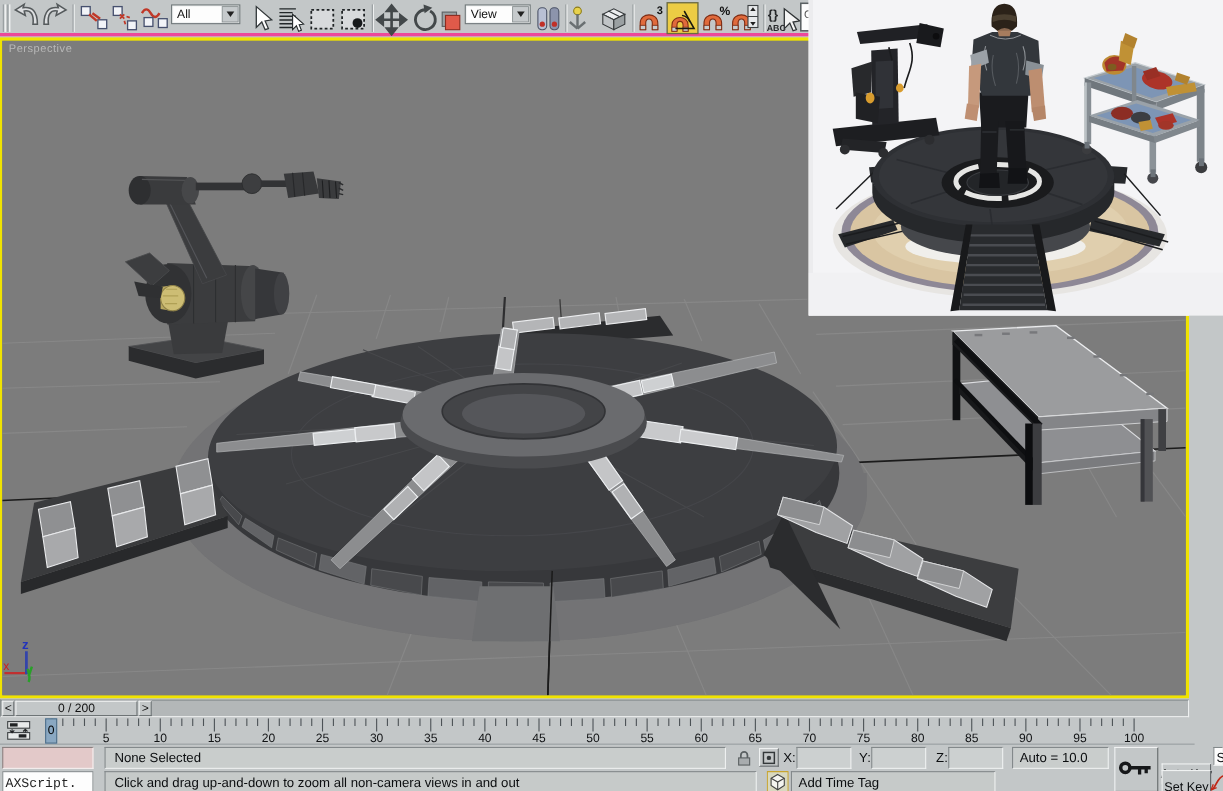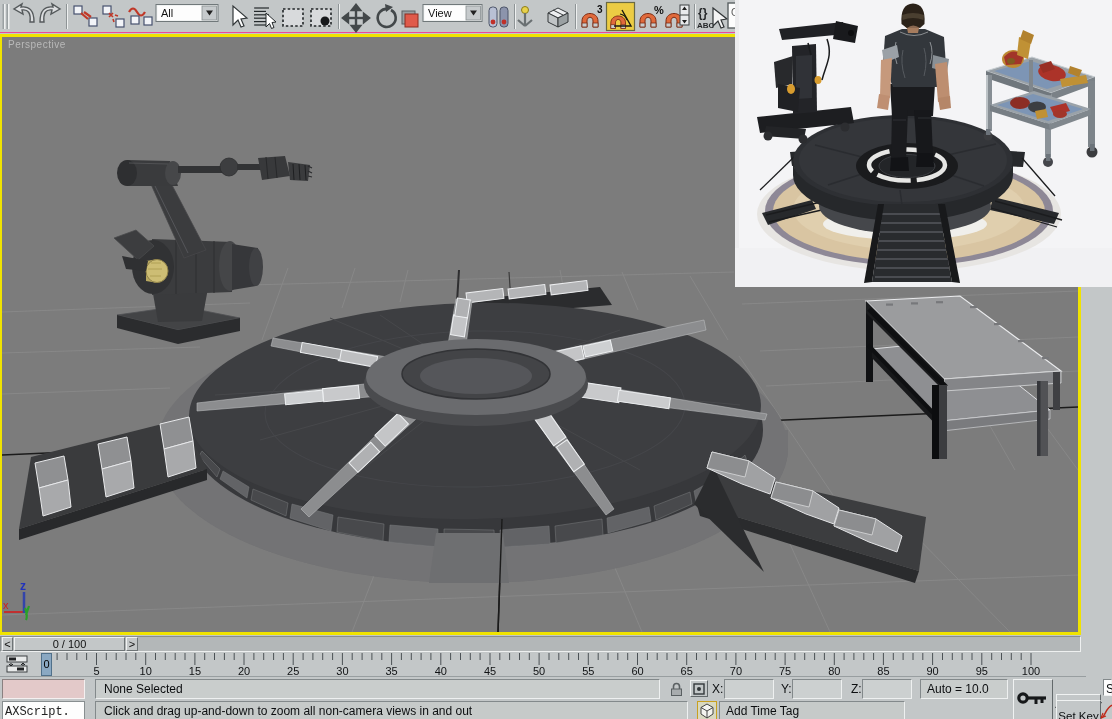--- a/index.html
+++ b/index.html
@@ -1,17 +1,17 @@
 <!DOCTYPE html>
 <html><head><meta charset="utf-8"><title>max</title><style>
 *{margin:0;padding:0;box-sizing:border-box}
 html,body{width:1112px;height:719px;overflow:hidden;background:#c3c7c8;
   font-family:"Liberation Sans",sans-serif}
 #page{position:relative;width:1112px;height:719px}
-#toolbar{position:absolute;left:0;top:0;width:1112px;height:33px;background:#c3c7c8;border-bottom:1px solid #ec4899}
+#toolbar{position:absolute;left:0;top:0;width:1112px;height:33px;background:#c3c7c8;border-bottom:3px solid #ec4899}
 #vpframe{position:absolute;left:0;top:34px;width:1081px;height:601px;background:#f0e300}
 #vp{position:absolute;left:2px;top:3px;width:1076px;height:595px;background:#7c7c7c;overflow:hidden}
 #vplabel{position:absolute;left:6px;top:2px;color:#b9b9b9;font-size:10px;letter-spacing:0.5px;z-index:5}
 #photo{position:absolute;left:735px;top:0;width:377px;height:287px;background:#f3f3f5;overflow:hidden}
 #rightstrip{position:absolute;left:1081px;top:287px;width:31px;height:432px;background:#c3c7c8}
 #rsline{position:absolute;left:1086px;top:637px;width:1px;height:37px;background:#8e9496}
 #rsline2{position:absolute;left:1081px;top:673px;width:31px;height:1px;background:#8e9496}
 #bottom{position:absolute;left:0;top:635px;width:1112px;height:84px;background:#c3c7c8}
 #tslider{position:absolute;left:0;top:1px;width:1081px;height:16px;background:#b3b7b8;border:1px solid #888e90;border-bottom-color:#eef0f0;border-right-color:#eef0f0}
 .tsbtn{position:absolute;top:0;height:14px;background:#c3c7c8;border:1px solid #f0f2f2;border-right-color:#6e7476;border-bottom-color:#6e7476;font-size:11px;text-align:center;line-height:13px;color:#111}
@@ -487,21 +487,21 @@
         </g>
       </svg>
     </div>
 <div id="rightstrip"></div>
     <div id="rsline"></div>
     <div id="rsline2"></div>
 
 <div id="bottom">
  <div id="tslider">
   <div class="tsbtn" style="left:1px;width:11px">&lt;</div>
-  <div class="tsbtn" style="left:13px;width:111px;font-weight:normal">0 / 100</div>
+  <div class="tsbtn" style="left:13px;width:111px;font-weight:normal">0 / 200</div>
   <div class="tsbtn" style="left:125px;width:12px">&gt;</div>
  </div>
  <div id="ruler">
         <svg width="1086" height="24" viewBox="0 0 1086 24" style="position:absolute;left:0;top:0" font-family="Liberation Sans, sans-serif">
           <line x1="47.3" y1="0" x2="47.3" y2="12" stroke="#4c5256" stroke-width="1"></line>
           <line x1="57.1" y1="0" x2="57.1" y2="7" stroke="#4c5256" stroke-width="1"></line>
           <line x1="67.0" y1="0" x2="67.0" y2="7" stroke="#4c5256" stroke-width="1"></line>
           <line x1="76.8" y1="0" x2="76.8" y2="7" stroke="#4c5256" stroke-width="1"></line>
           <line x1="86.6" y1="0" x2="86.6" y2="7" stroke="#4c5256" stroke-width="1"></line>
           <line x1="96.5" y1="0" x2="96.5" y2="12" stroke="#4c5256" stroke-width="1"></line>

